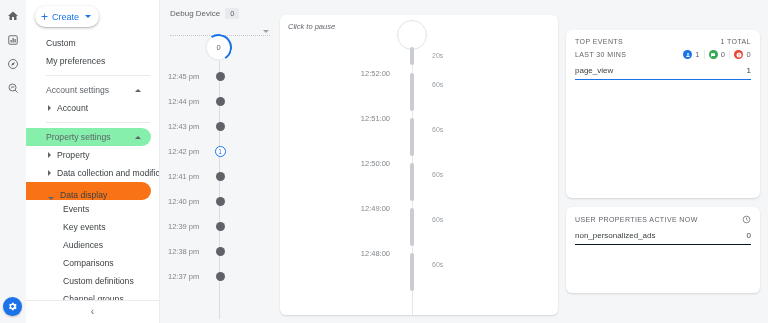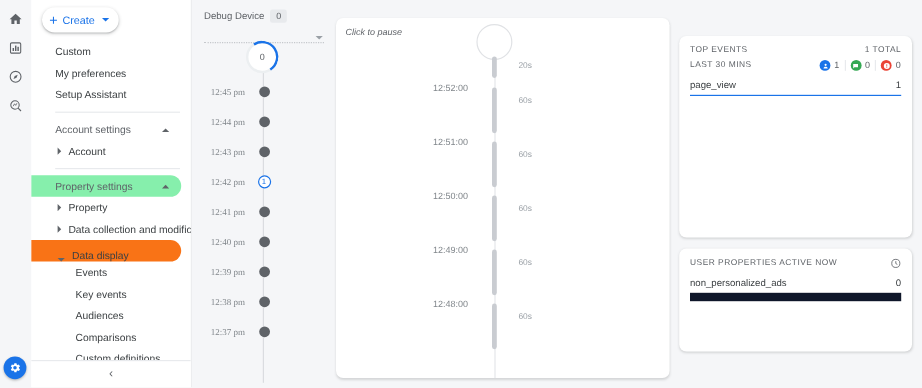--- a/index.html
+++ b/index.html
@@ -116,22 +116,22 @@
     display:flex;align-items:center;justify-content:center;
     font-size:7.5px;color:#5f6368;cursor:pointer;
   }
   .tl-ring::after{
     content:"";position:absolute;left:-2px;top:-2px;width:27px;height:27px;border-radius:50%;
     border:2px solid transparent;border-right-color:#1a73e8;border-top-color:#1a73e8;
     transform:rotate(12deg);box-sizing:border-box;
   }
   .tl-row{position:absolute;left:0;width:120px;height:12px;display:flex;align-items:center;}
   .tl-time{
-    position:absolute;left:8px;width:44px;text-align:center;
-    font-size:7.5px;color:#80868b;white-space:nowrap;font-family:Liberation Serif, serif;
+    position:absolute;left:8px;width:44px;text-align:left;
+    font-size:7.5px;color:#80868b;white-space:nowrap;
   }
   .tl-dot{
     position:absolute;left:55.5px;width:9px;height:9px;border-radius:50%;
     background:#5f6368;cursor:pointer;
   }
   .tl-dot.sel{
     background:#fff;border:1.4px solid #1a73e8;box-sizing:border-box;
     width:11px;height:11px;left:54.5px;color:#1a73e8;font-size:6.5px;
     display:flex;align-items:center;justify-content:center;
   }
@@ -178,21 +178,21 @@
   }
   .badge-dot svg{display:block;}
   .badge-num{font-size:7.5px;color:#5f6368;}
   .evt-row{
     display:flex;align-items:center;justify-content:space-between;
     margin-top:7px;padding-bottom:4px;border-bottom:1.3px solid #1a73e8;
     font-size:8px;color:#3c4043;cursor:pointer;
   }
   .prop-row{
     display:flex;align-items:center;justify-content:space-between;
-    margin-top:7px;padding-bottom:4px;border-bottom:7px solid #0f172a;
+    margin-top:7px;padding-bottom:4px;border-bottom:1px solid #0f172a;
     font-size:8px;color:#3c4043;
   }
   .clock-ic{color:#5f6368;cursor:pointer;display:flex;}
 </style>
 </head>
 <body>
 
 <div class="app">
 
   <div class="rail">
@@ -235,23 +235,20 @@
       <span>Create</span>
       <span class="create-caret"></span>
     </div>
 
     <div class="nav-list">
       <div class="nav-item">
         <span>Custom</span>
       </div>
       <div class="nav-item">
         <span>My preferences</span>
-      </div>
-      <div class="nav-item">
-        <span>Setup Assistant</span>
       </div>
 
       <div class="nav-sep"></div>
 
       <div class="nav-group">
         <span>Account settings</span>
         <span class="caret-up"></span>
       </div>
       <div class="nav-sub">
         <span class="tri-right"></span>

